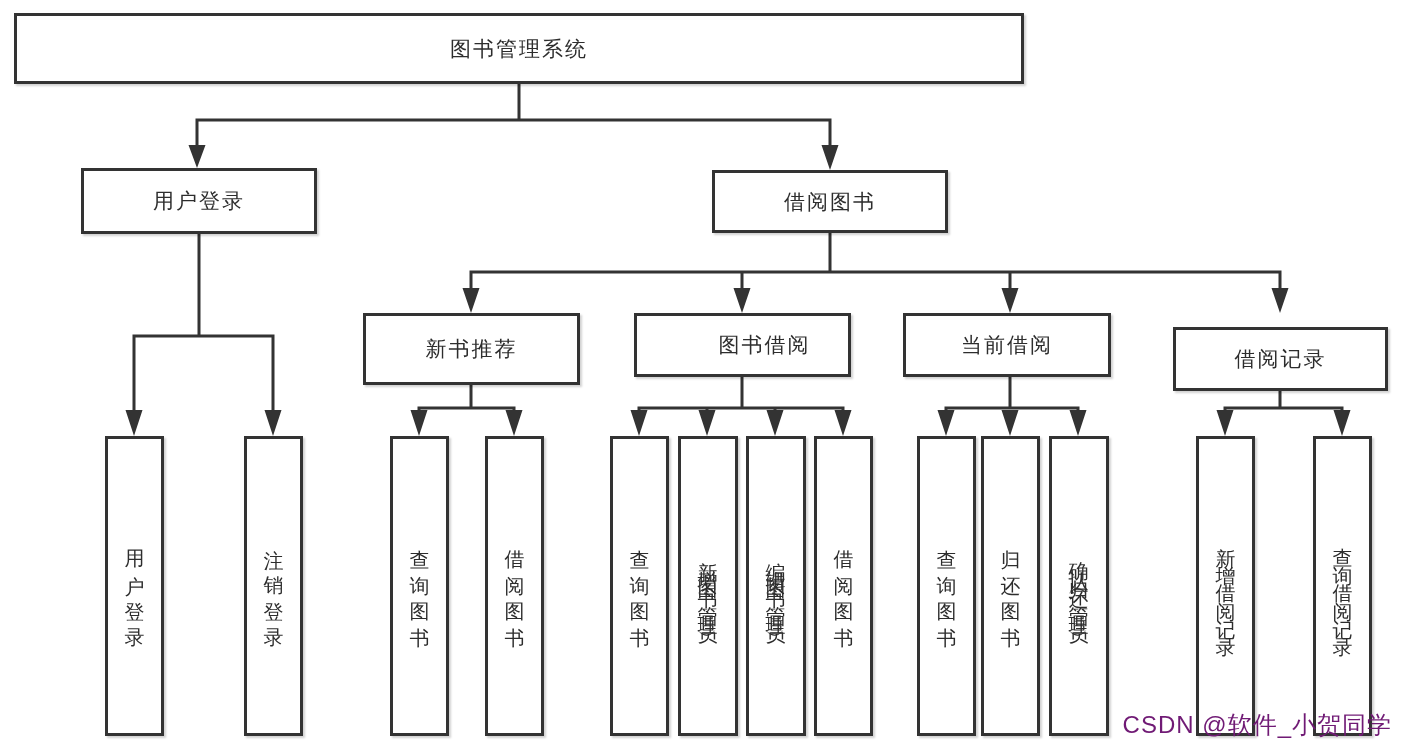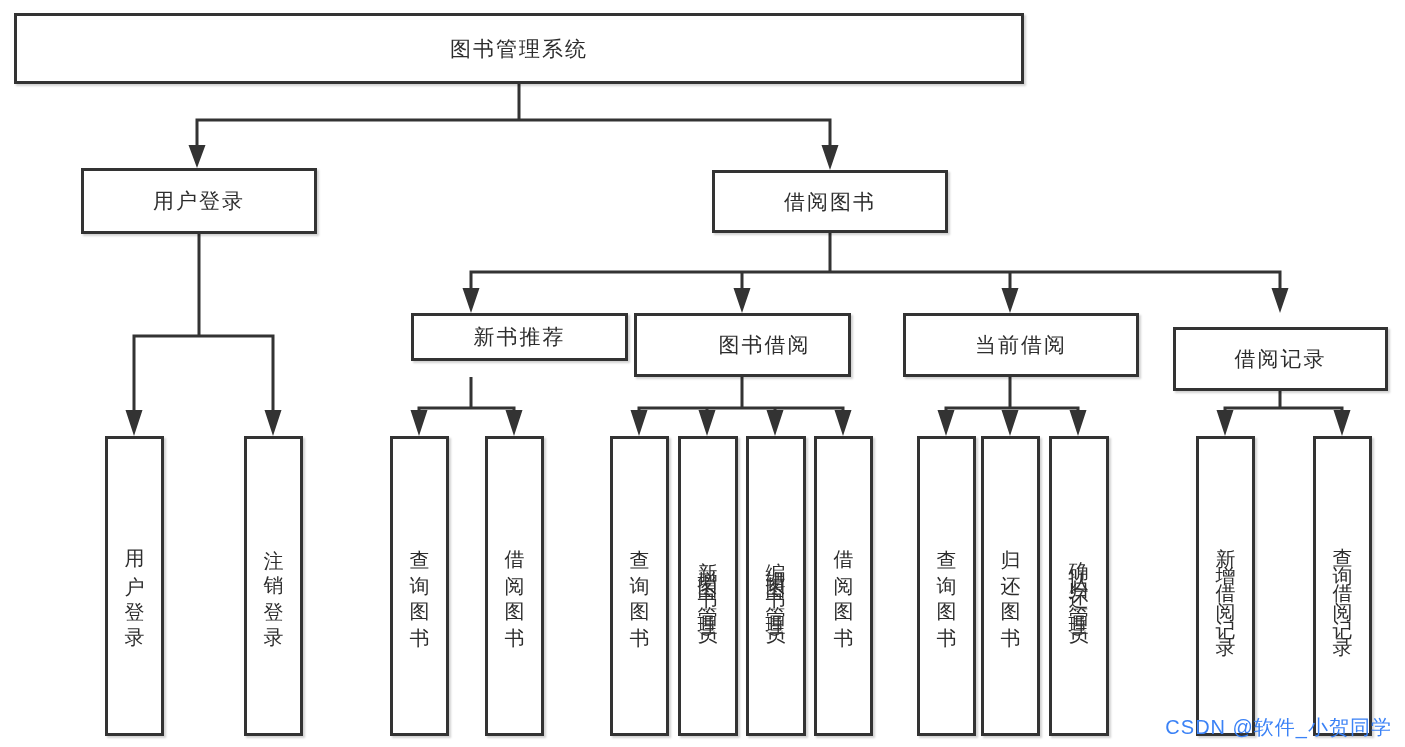--- a/index.html
+++ b/index.html
@@ -46,22 +46,22 @@
     line-height: 53px; 
   }
   .sp4 { letter-spacing: 26px; }
   .sp6 { letter-spacing: 18px; }
   .sp9 { letter-spacing: 9px;  }
   .watermark {
     position: absolute;
     right: 13px;
     bottom: 6px;
     z-index: 3;
-    font-size: 20px;
-    color: #3b82f6;
+    font-size: 24px;
+    color: #701a75;
     letter-spacing: 1px;
     white-space: nowrap;
   }
 </style>
 </head>
 <body>
 
 <div class="stage">
 
   <svg class="connectors" width="1405" height="747" viewBox="0 0 1405 747">
@@ -91,23 +91,23 @@
              M1069.5 410 L1086.5 410 L1078 436 Z
              M1216.5 410 L1233.5 410 L1225 436 Z
              M1333.5 410 L1350.5 410 L1342 436 Z" fill="#333333" stroke="none"></path>
   </svg>
 
   <div class="box hbox" style="left:14px; top:13px; width:1010px; height:71px;">图书管理系统</div>
 
   <div class="box hbox" style="left:81px; top:168px; width:236px; height:66px;">用户登录</div>
   <div class="box hbox" style="left:712px; top:170px; width:236px; height:63px;">借阅图书</div>
 
-  <div class="box hbox" style="left:363px; top:313px; width:217px; height:48px;margin-left:48px;">新书推荐</div>
+  <div class="box hbox" style="left:363px; top:313px; width:217px; height:72px;">新书推荐</div>
   <div class="box hbox" style="left:634px; top:313px; width:217px; height:64px;padding-left:44px;">图书借阅</div>
-  <div class="box hbox" style="left:903px; top:313px; width:236px; height:64px;">当前借阅</div>
+  <div class="box hbox" style="left:903px; top:313px; width:208px; height:64px;">当前借阅</div>
   <div class="box hbox" style="left:1173px; top:327px; width:215px; height:64px;">借阅记录</div>
 
   <div class="box vbox sp4" style="left:105px; top:436px; width:59px; height:300px;">用户登录</div>
   <div class="box vbox sp4" style="left:244px; top:436px; width:59px; height:300px;">注销登录</div>
 
   <div class="box vbox sp4" style="left:390px; top:436px; width:59px; height:300px;">查询图书</div>
   <div class="box vbox sp4" style="left:485px; top:436px; width:59px; height:300px;">借阅图书</div>
 
   <div class="box vbox sp4" style="left:610px; top:436px; width:59px; height:300px;">查询图书</div>
   <div class="box vbox sp9" style="left:678px; top:436px; width:60px; height:300px;">新增图书（管理员）</div>

